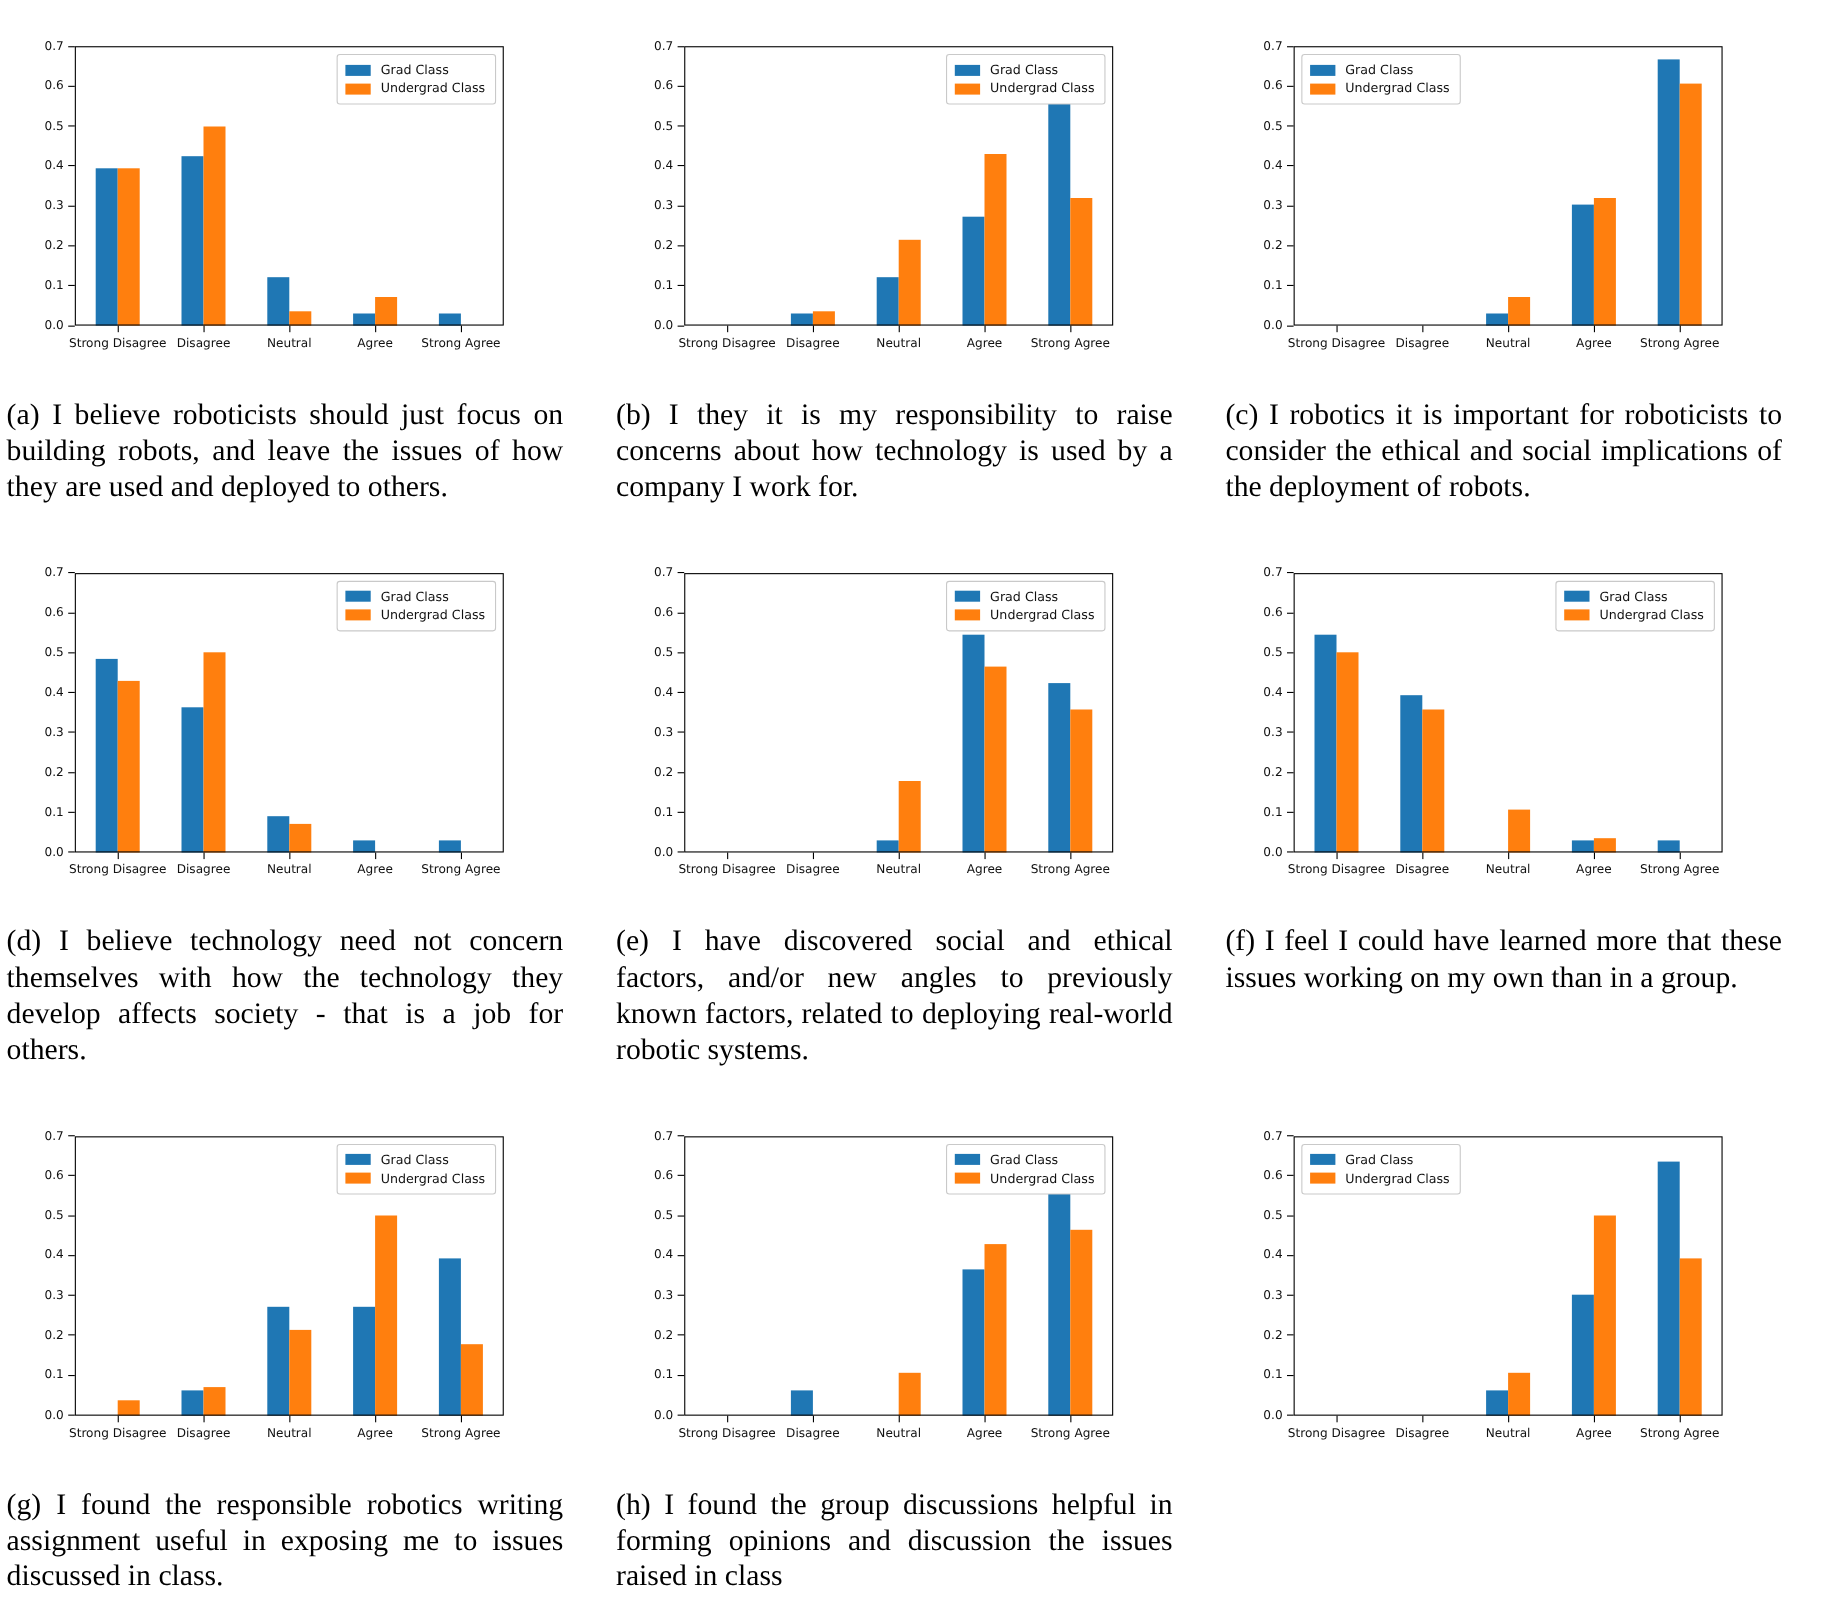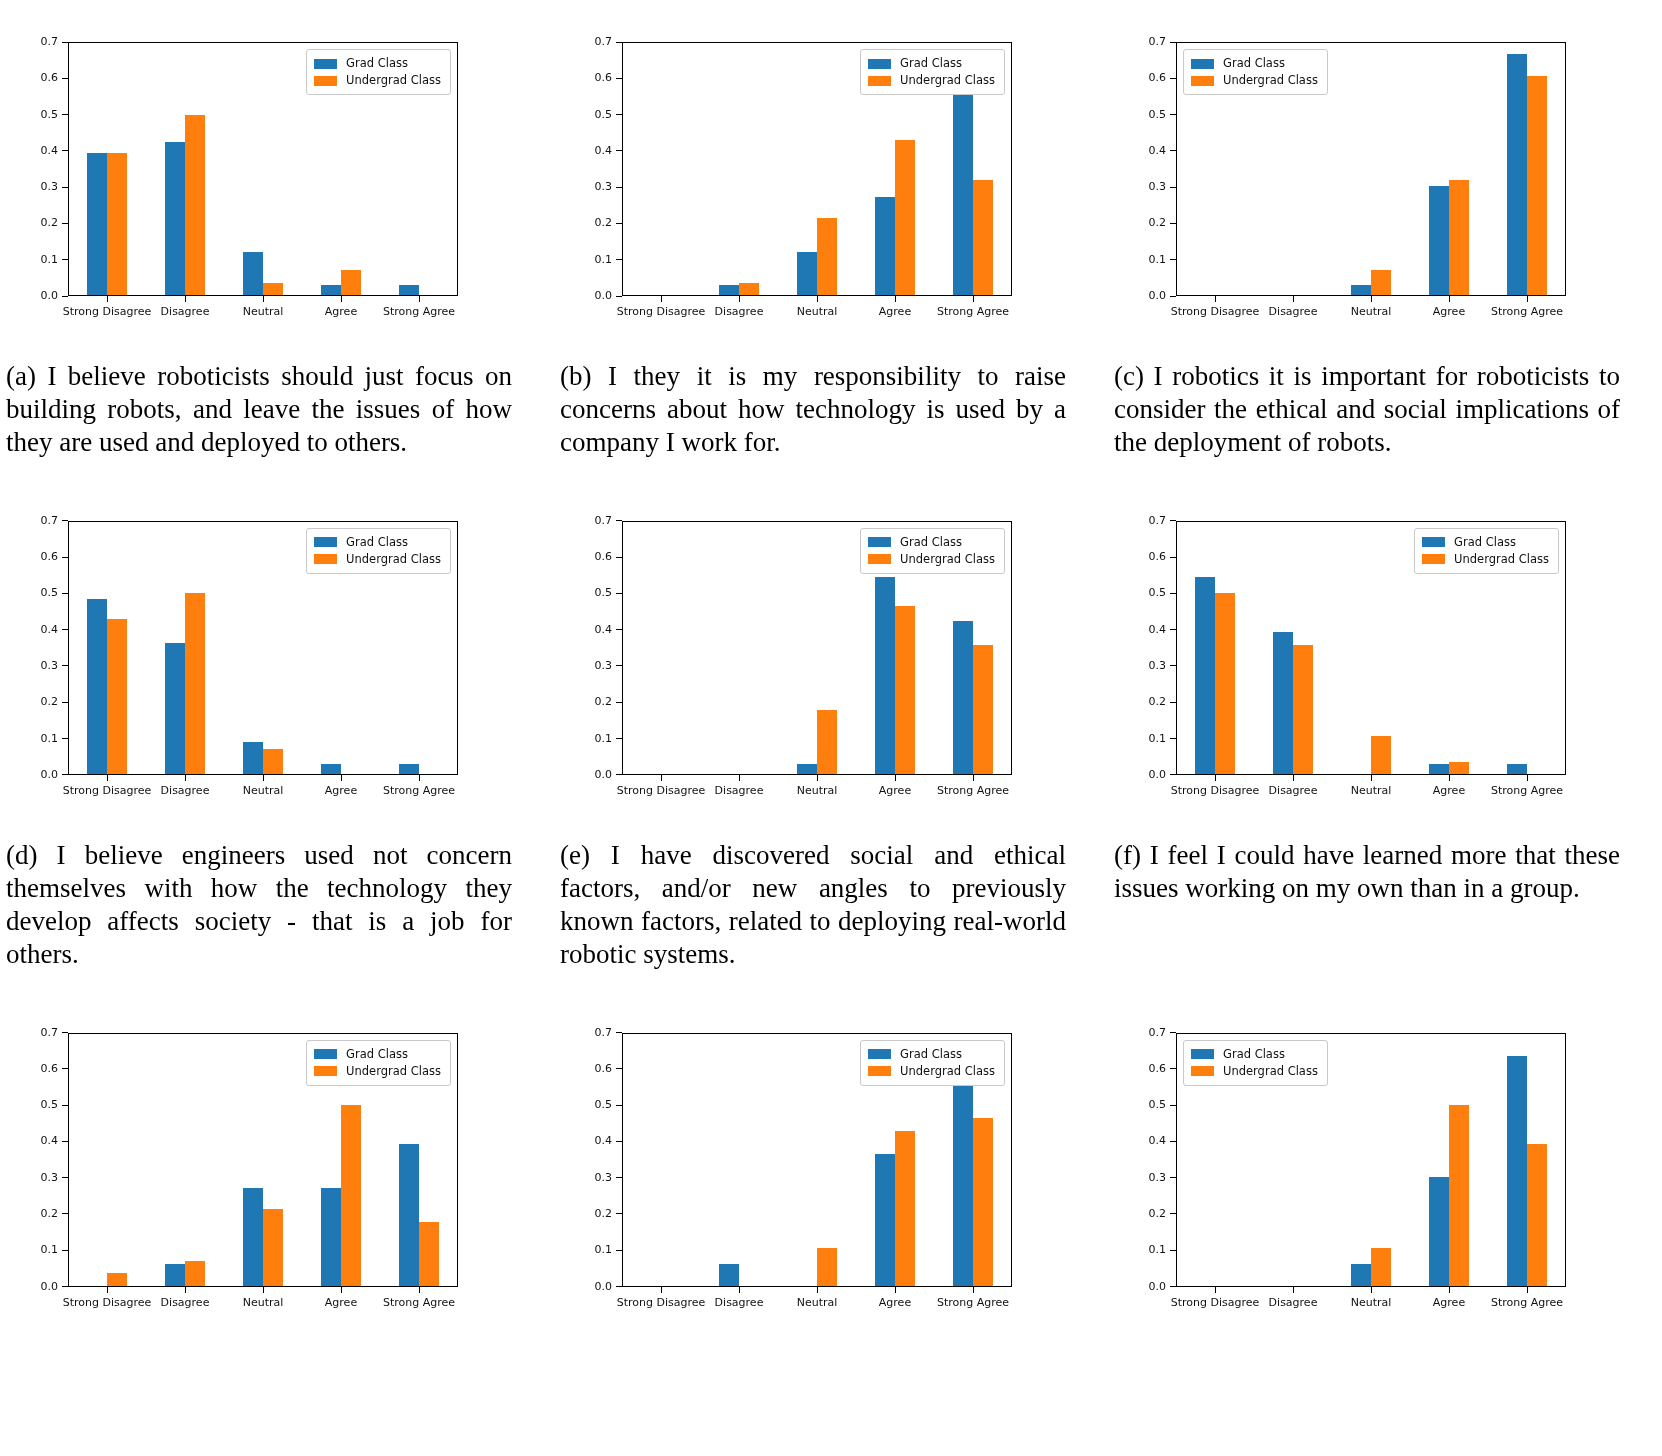--- a/index.html
+++ b/index.html
@@ -295,21 +295,21 @@
           <div class="legend-row">
             <div class="legend-swatch" style="background: rgb(31, 119, 180);"></div>
             <div class="legend-label">Grad Class</div>
           </div>
           <div class="legend-row">
             <div class="legend-swatch" style="background: rgb(255, 127, 14);"></div>
             <div class="legend-label">Undergrad Class</div>
           </div>
         </div>
       </div>
-    <figcaption class="caption">(d) I believe engineers used not concern themselves with how the technology they develop affects society - that is a job for others.</figcaption>
+    <figcaption class="caption">(d) I believe technology need not concern themselves with how the technology they develop affects society - that is a job for others.</figcaption>
   </figure>
 
   <figure class="cell">
     <div class="chart">
         <div class="plot-frame" style="left: 62px; top: 36px; width: 390px; height: 254px;"></div>
         <div class="tick" style="left: 56px; top: 289.5px; width: 6px; height: 1px;"></div>
         <div class="ytick-label" style="left: 20px; top: 283px; width: 32px;">0.0</div>
         <div class="tick" style="left: 56px; top: 253.214px; width: 6px; height: 1px;"></div>
         <div class="ytick-label" style="left: 20px; top: 246.714px; width: 32px;">0.1</div>
         <div class="tick" style="left: 56px; top: 216.929px; width: 6px; height: 1px;"></div>
@@ -447,20 +447,21 @@
           <div class="legend-row">
             <div class="legend-swatch" style="background: rgb(31, 119, 180);"></div>
             <div class="legend-label">Grad Class</div>
           </div>
           <div class="legend-row">
             <div class="legend-swatch" style="background: rgb(255, 127, 14);"></div>
             <div class="legend-label">Undergrad Class</div>
           </div>
         </div>
       </div>
+    <figcaption class="caption">(g) I found the responsible robotics writing assignment useful in exposing me to issues discussed in class.</figcaption>
   </figure>
 
   <figure class="cell">
     <div class="chart">
         <div class="plot-frame" style="left: 62px; top: 36px; width: 390px; height: 254px;"></div>
         <div class="tick" style="left: 56px; top: 289.5px; width: 6px; height: 1px;"></div>
         <div class="ytick-label" style="left: 20px; top: 283px; width: 32px;">0.0</div>
         <div class="tick" style="left: 56px; top: 253.214px; width: 6px; height: 1px;"></div>
         <div class="ytick-label" style="left: 20px; top: 246.714px; width: 32px;">0.1</div>
         <div class="tick" style="left: 56px; top: 216.929px; width: 6px; height: 1px;"></div>
@@ -495,20 +496,21 @@
           <div class="legend-row">
             <div class="legend-swatch" style="background: rgb(31, 119, 180);"></div>
             <div class="legend-label">Grad Class</div>
           </div>
           <div class="legend-row">
             <div class="legend-swatch" style="background: rgb(255, 127, 14);"></div>
             <div class="legend-label">Undergrad Class</div>
           </div>
         </div>
       </div>
+    <figcaption class="caption">(h) I found the group discussions helpful in forming opinions and discussion the issues raised in class</figcaption>
   </figure>
 
   <figure class="cell">
     <div class="chart">
         <div class="plot-frame" style="left: 62px; top: 36px; width: 390px; height: 254px;"></div>
         <div class="tick" style="left: 56px; top: 289.5px; width: 6px; height: 1px;"></div>
         <div class="ytick-label" style="left: 20px; top: 283px; width: 32px;">0.0</div>
         <div class="tick" style="left: 56px; top: 253.214px; width: 6px; height: 1px;"></div>
         <div class="ytick-label" style="left: 20px; top: 246.714px; width: 32px;">0.1</div>
         <div class="tick" style="left: 56px; top: 216.929px; width: 6px; height: 1px;"></div>

